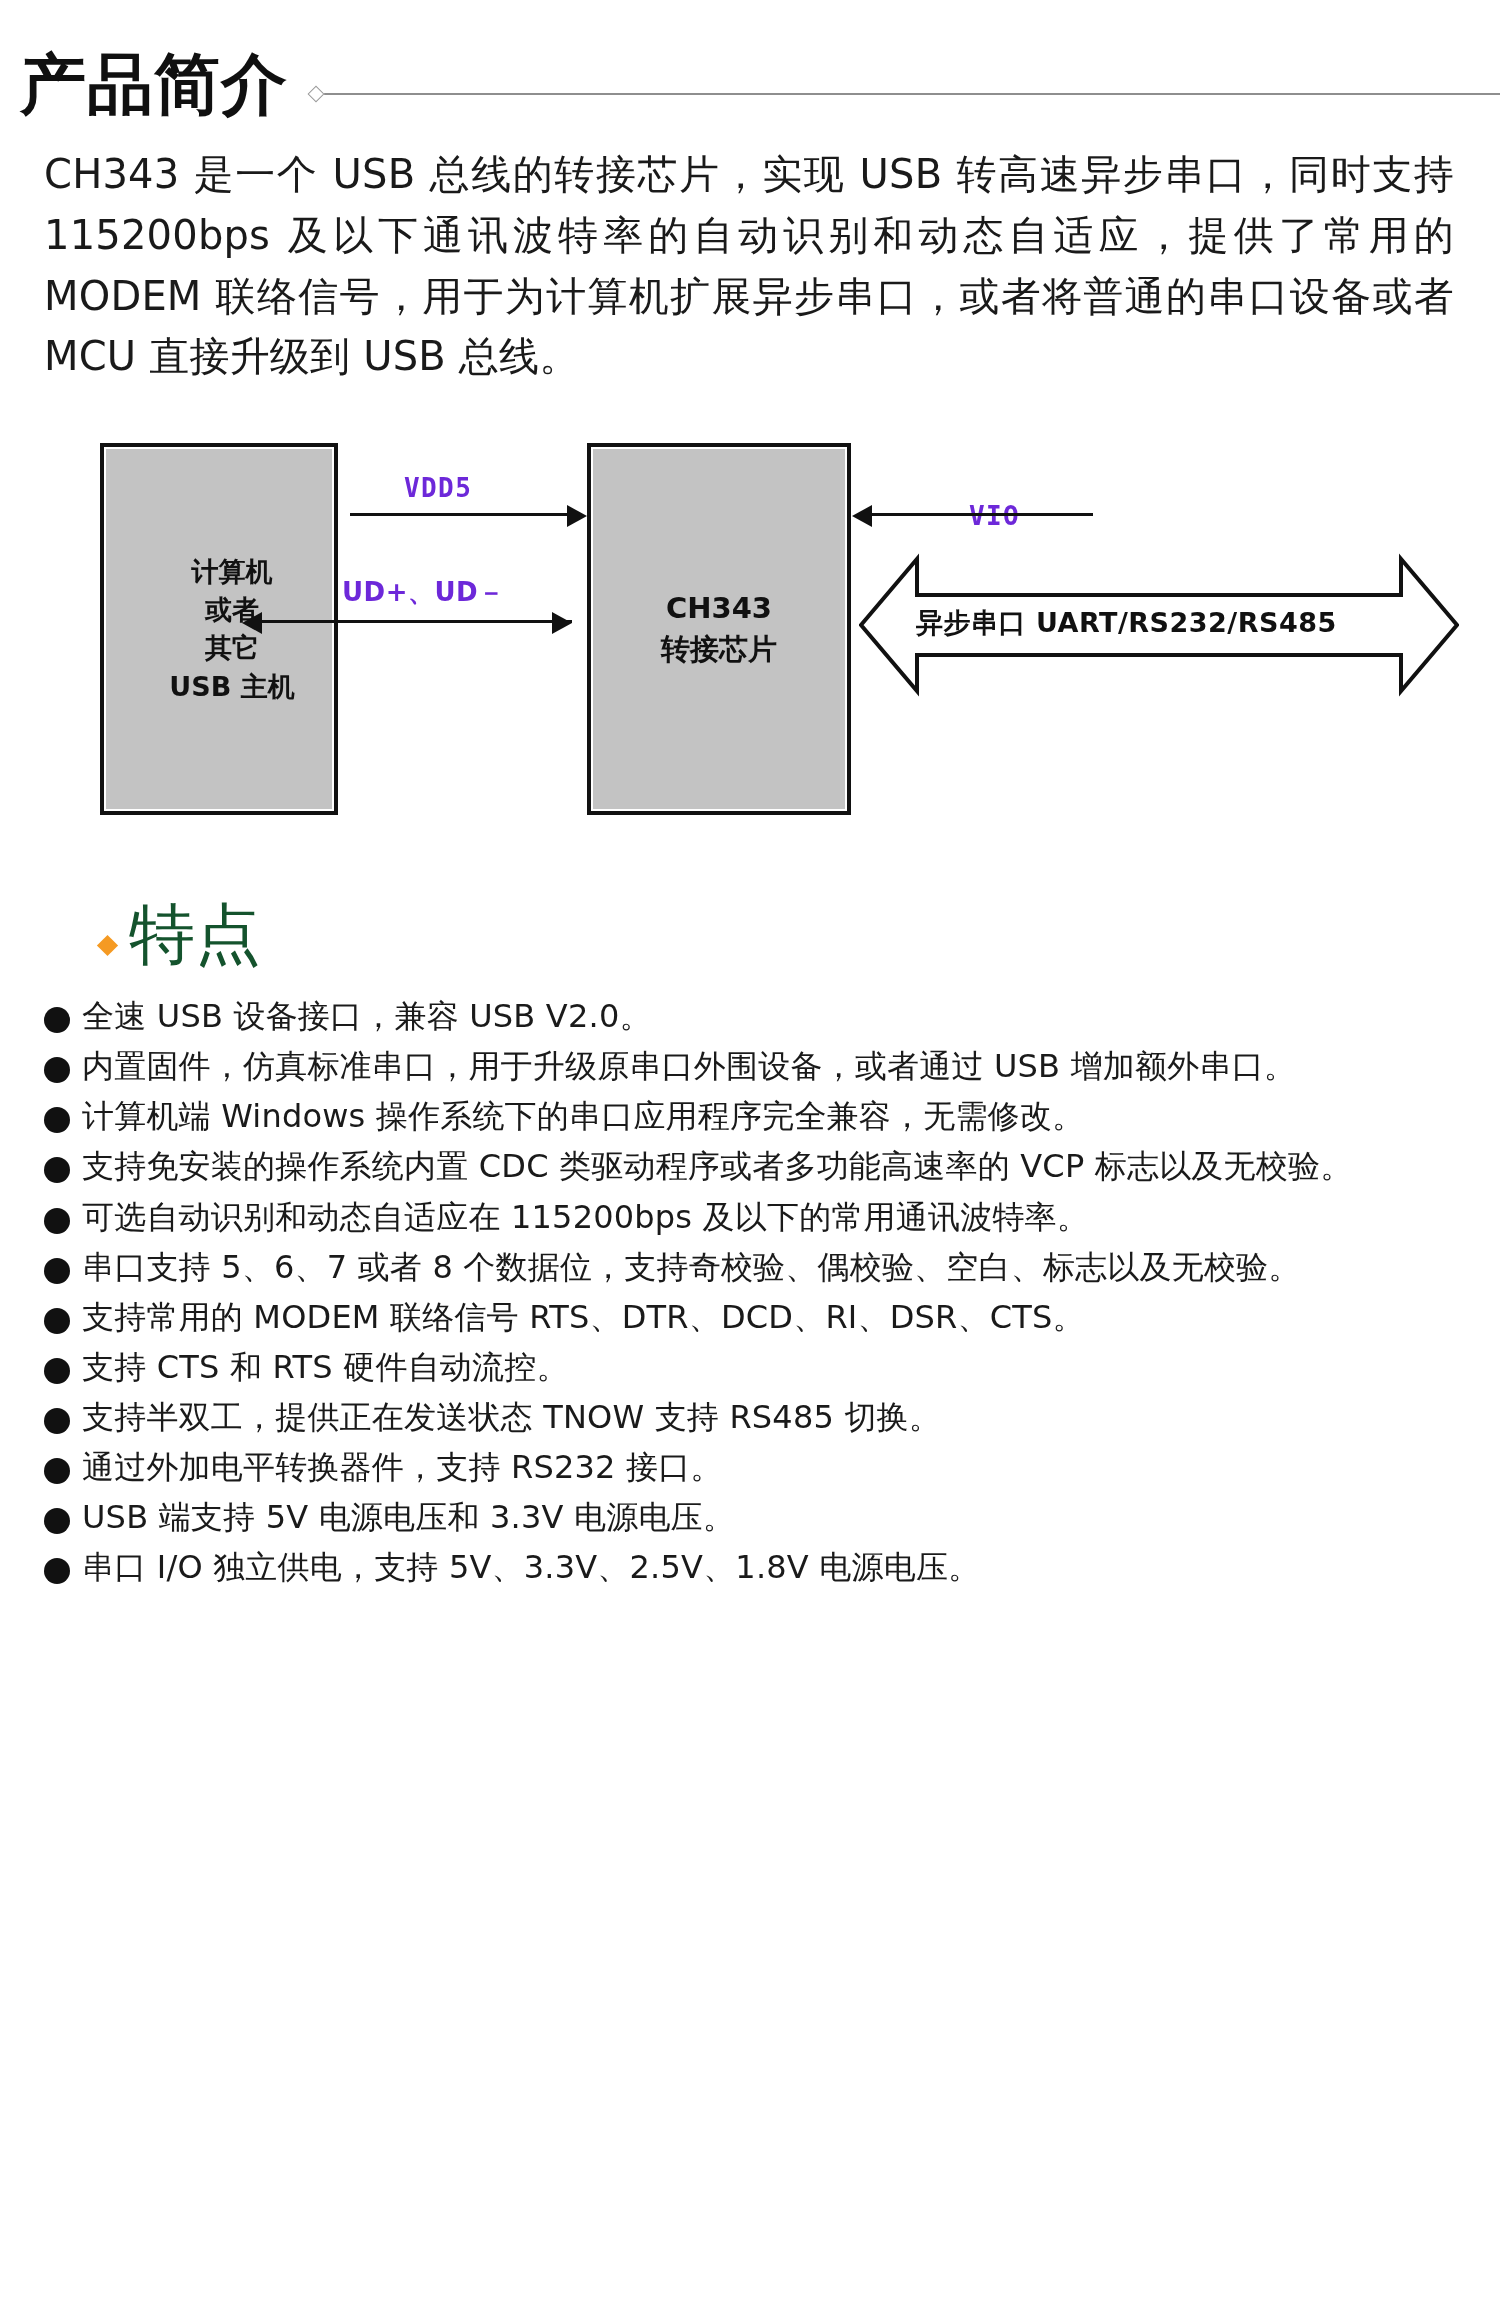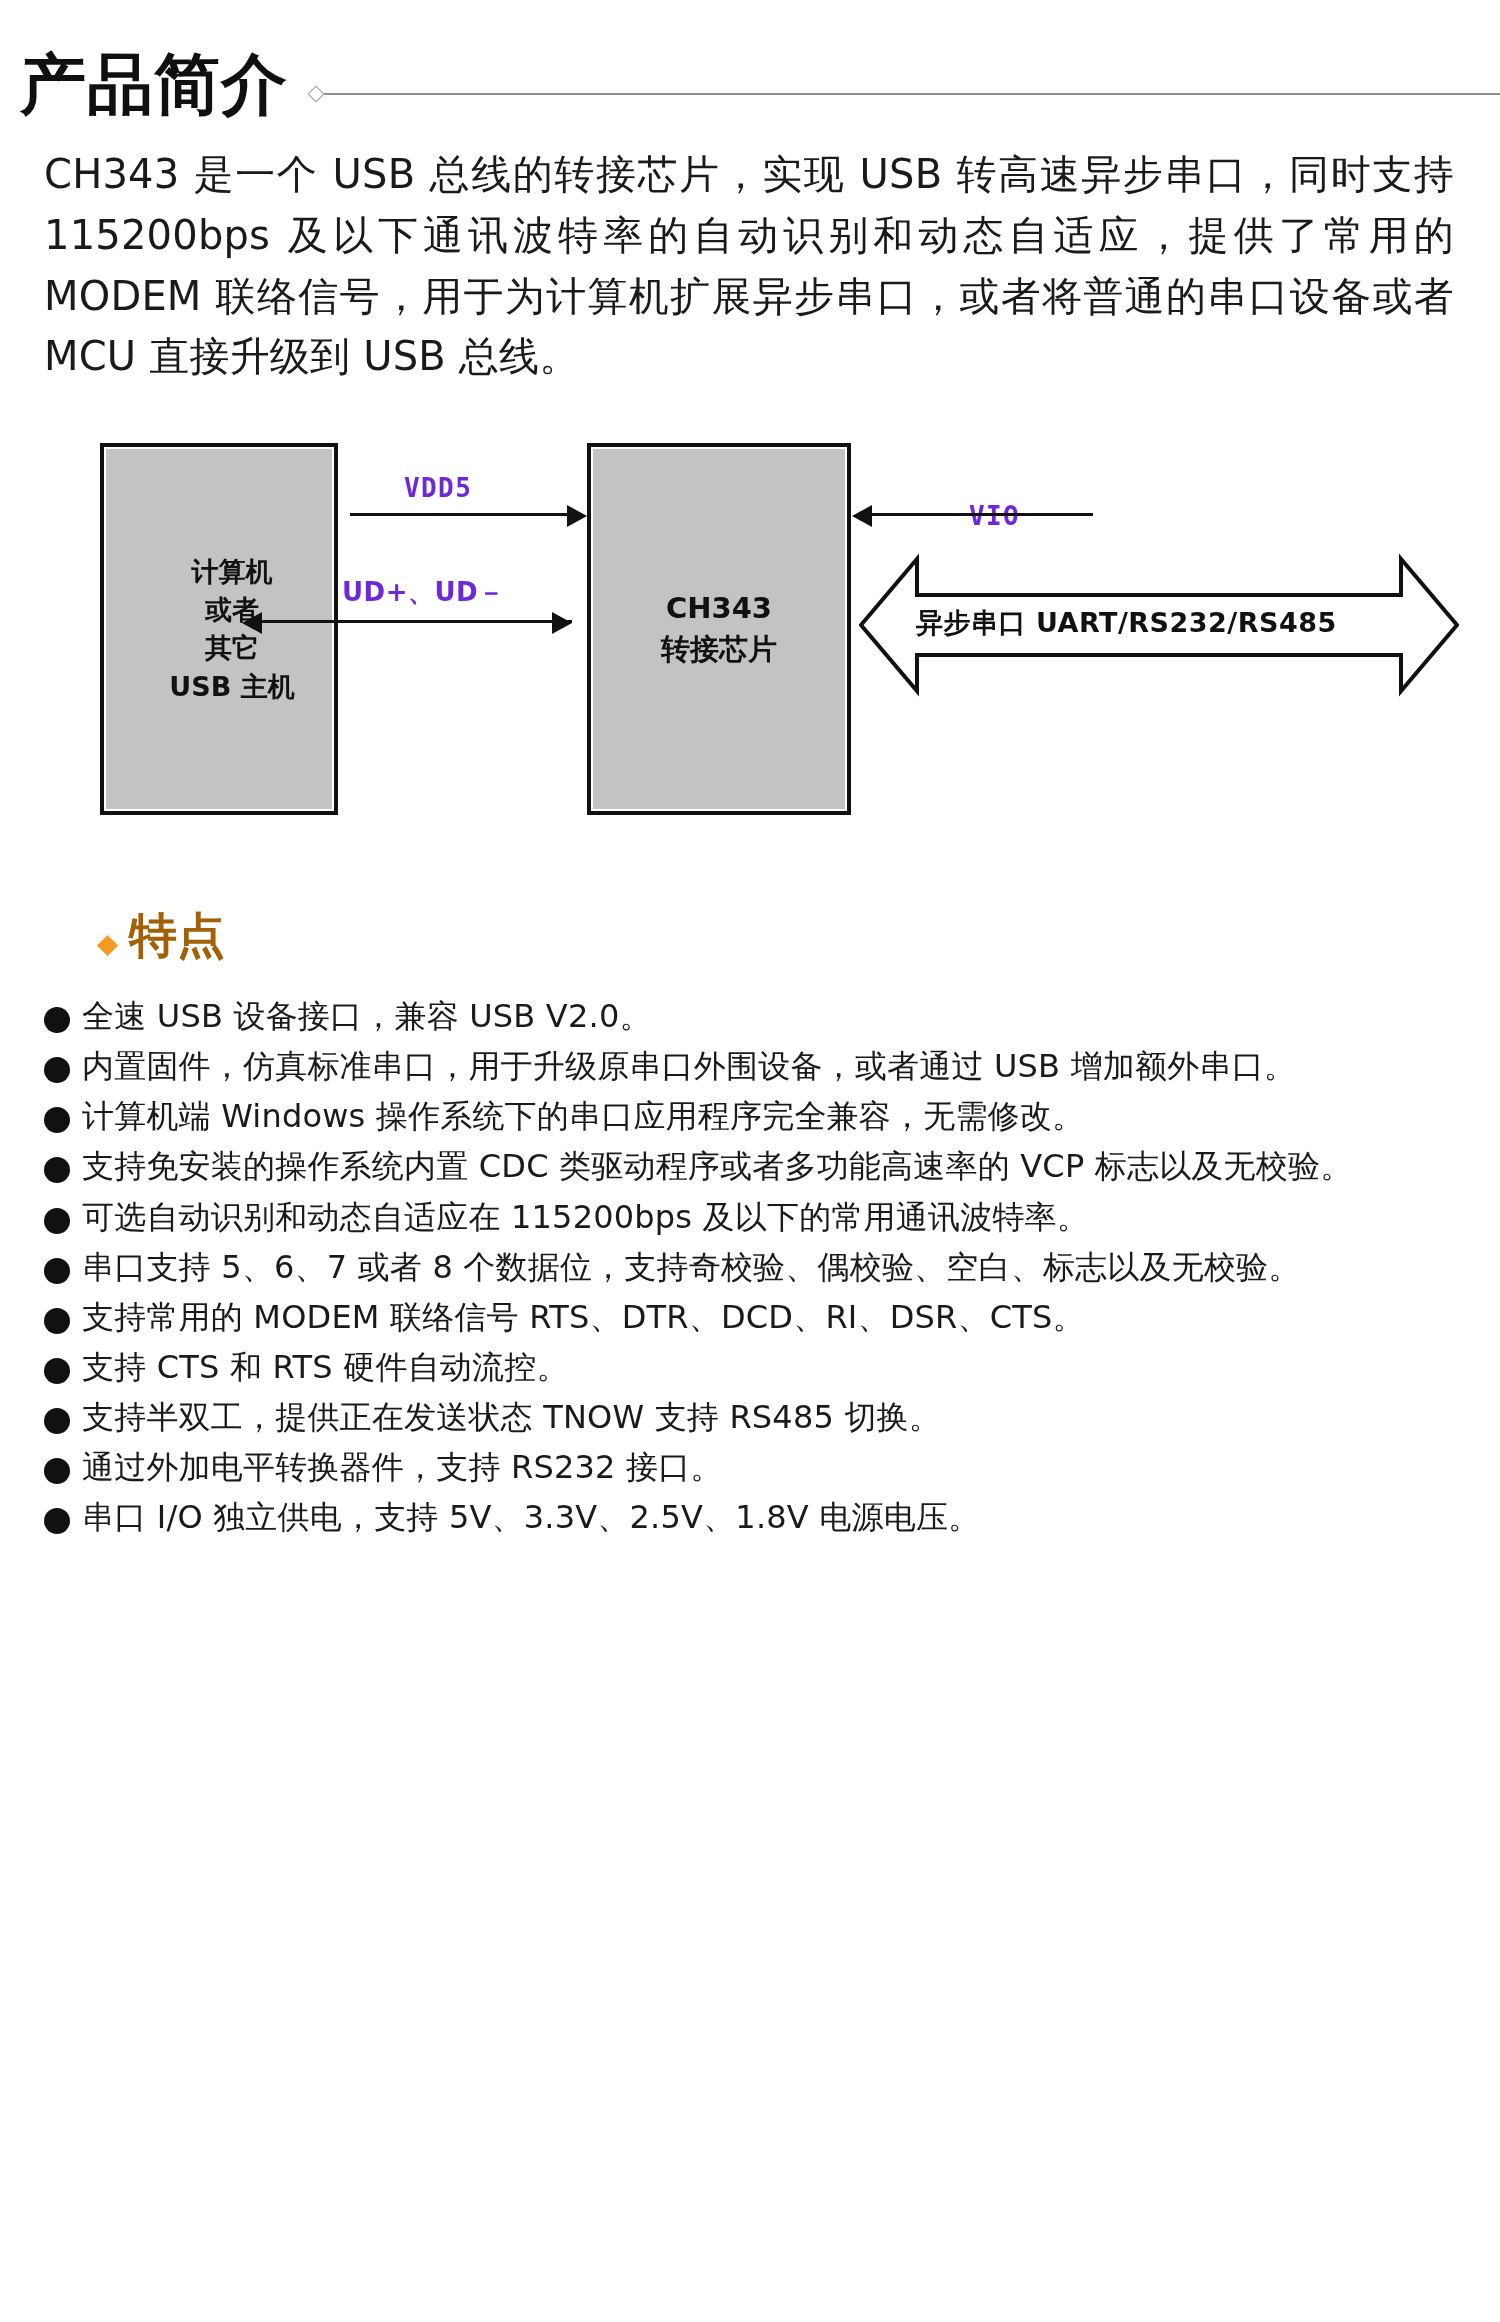--- a/index.html
+++ b/index.html
@@ -101,21 +101,21 @@
   
   .sec-head-feat {
     display:flex; align-items:center; gap:14px;
     padding:70px 0 0 100px; height:150px;
   }
   .diamond-orange {
     width:15px; height:15px; background:#F59A23; transform:rotate(45deg);
     align-self:flex-end; margin-bottom:22px;
   }
   .sec-head-feat .title {
-    font-size:48px; font-weight:bold; line-height:1; color:#a16207;
+    font-size:66px; font-weight:normal; line-height:1; color:#14532d;
     font-family:"DejaVu Sans","Liberation Sans",sans-serif;
   }
 
   
   .features { margin:18px 44px 0 44px; width:1420px; }
   .feature-item {
     display:flex; align-items:flex-start;
     font-size:32px; line-height:1.44; color:#1a1a1a;
     margin-bottom:4px;
     font-family:"DejaVu Sans","Liberation Sans",sans-serif;
@@ -217,17 +217,21 @@
     <div class="feature-item">
         <span class="dot"></span>
         <span class="txt">支持半双工，提供正在发送状态 TNOW 支持 RS485 切换。</span>
       </div>
     <div class="feature-item">
         <span class="dot"></span>
         <span class="txt">通过外加电平转换器件，支持 RS232 接口。</span>
       </div>
     <div class="feature-item">
         <span class="dot"></span>
+        <span class="txt">USB 端支持 5V 电源电压和 3.3V 电源电压。</span>
+      </div>
+    <div class="feature-item">
+        <span class="dot"></span>
         <span class="txt">串口 I/O 独立供电，支持 5V、3.3V、2.5V、1.8V 电源电压。</span>
       </div>
   </div>
 
 </div>
 
 </body></html>

